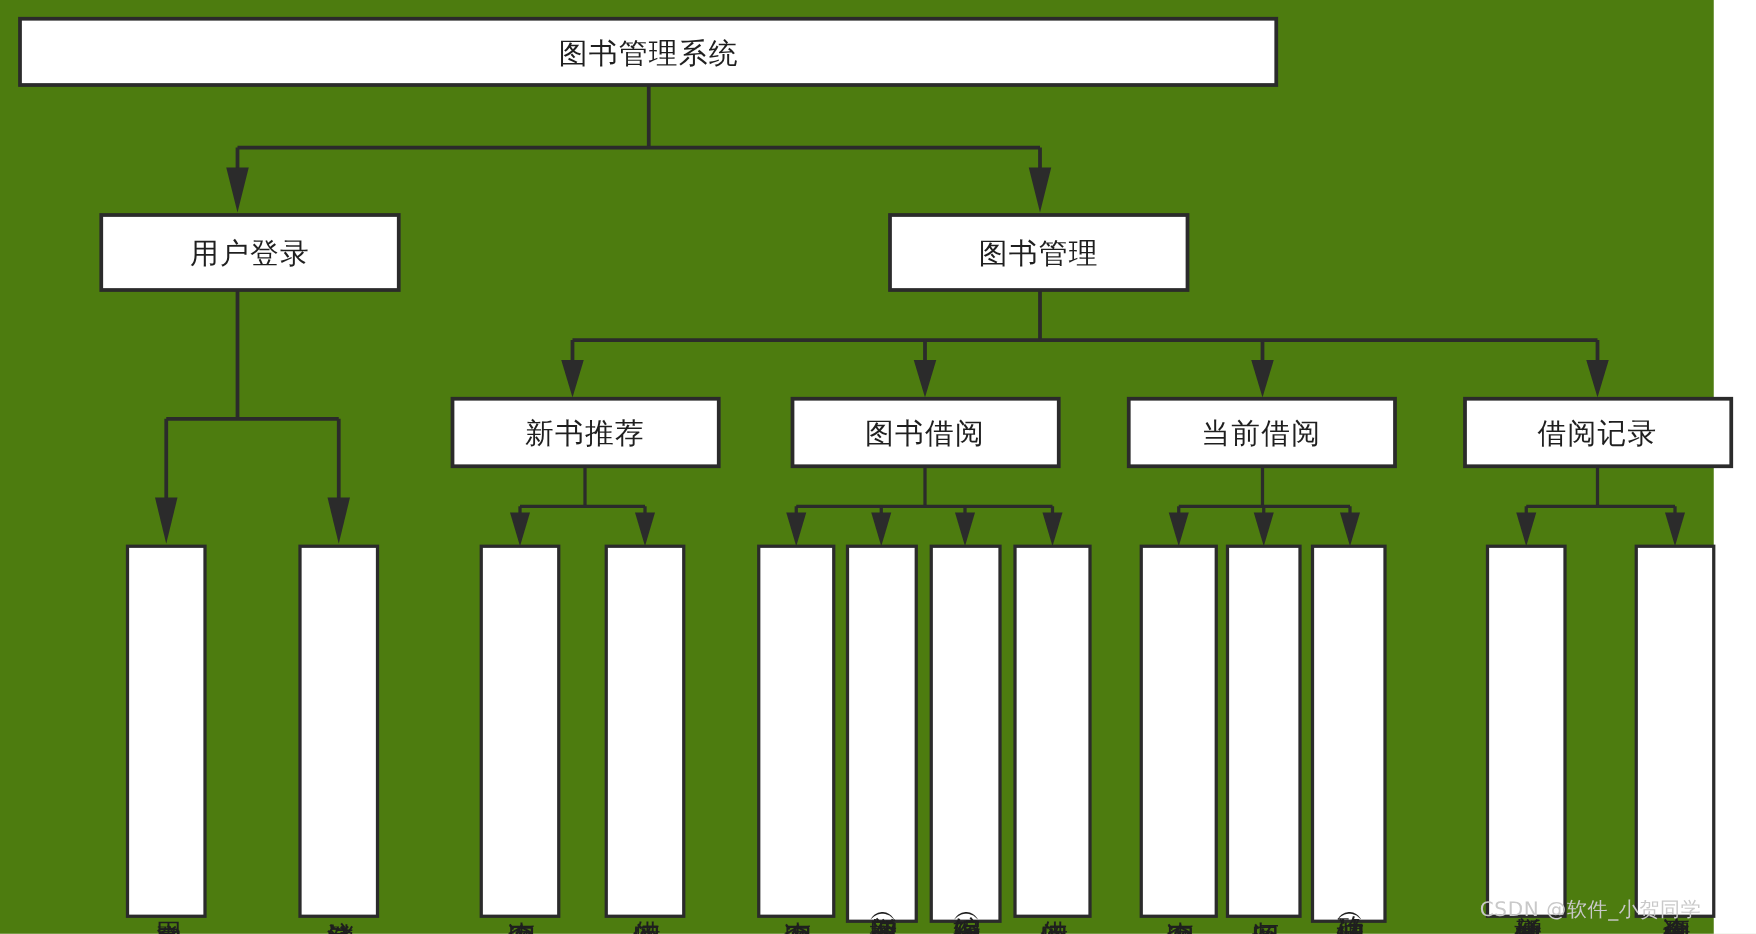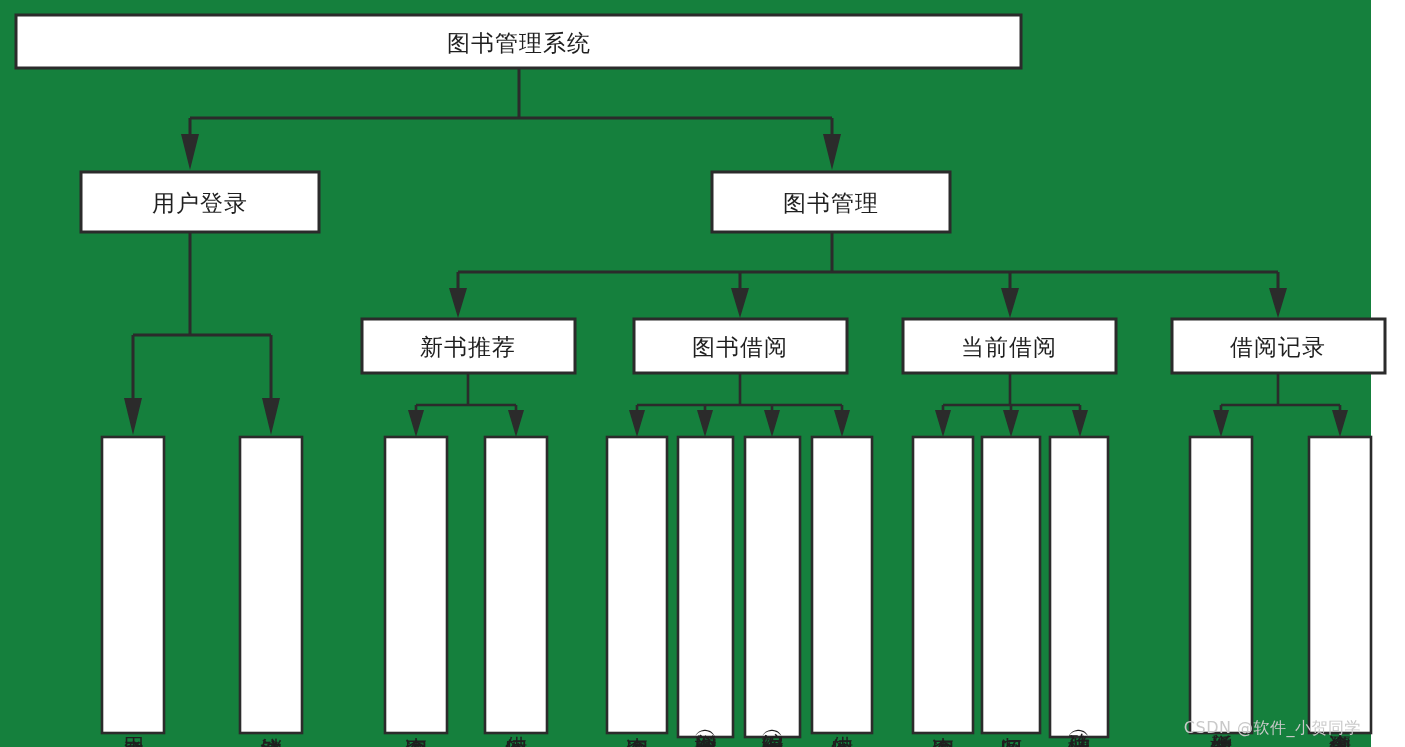--- a/index.html
+++ b/index.html
@@ -11,21 +11,21 @@
   body {
     width: 1405px;
     height: 747px;
     overflow: hidden;
     font-family: "DejaVu Sans", "Liberation Sans", sans-serif;
   }
   #diagram-root {
     position: relative;
     width: 1371px;
     height: 747px;
-    background: #15803d;
+    background: #4d7c0f;
   }
   svg#chart-svg {
     position: absolute;
     inset: 0;
     width: 1405px;
     height: 747px;
     display: block;
   }
   .node-box {
     fill: #ffffff;

